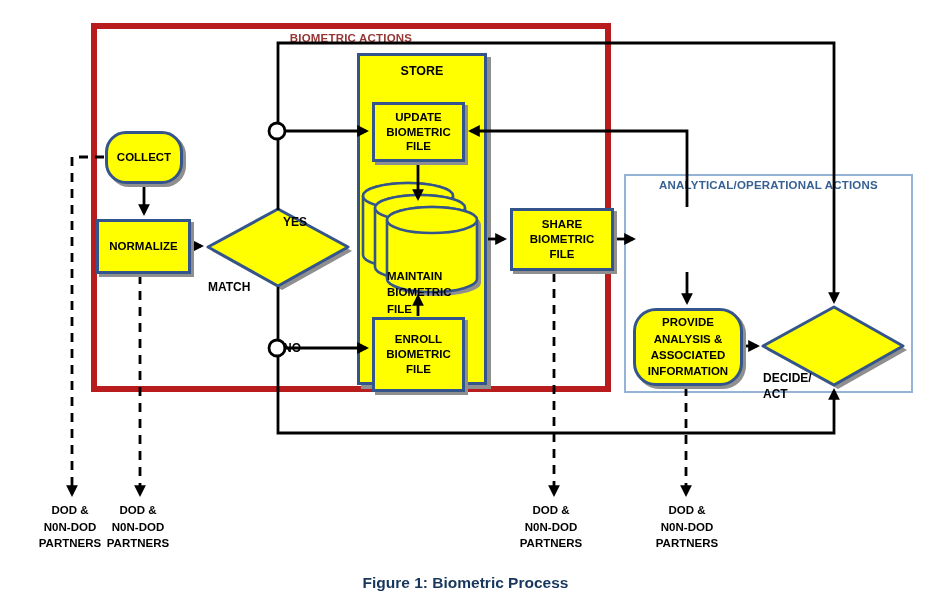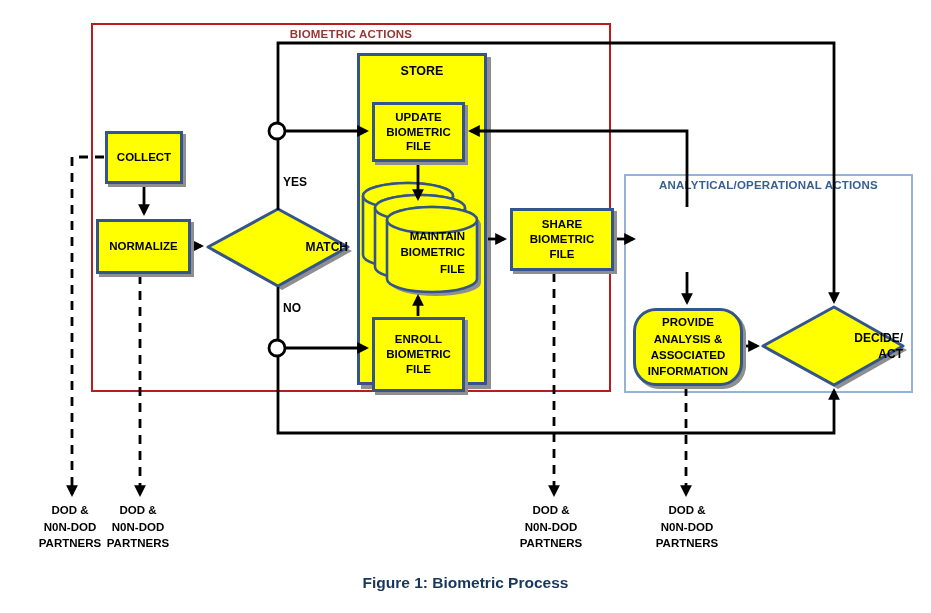--- a/index.html
+++ b/index.html
@@ -1,39 +1,39 @@
 <!DOCTYPE html>
 <html><head>
 <meta charset="utf-8">
 <style>
   html,body{margin:0;padding:0;background:#fff;}
   .stage{position:relative;width:931px;height:613px;background:#ffffff;
          font-family:"Liberation Sans",sans-serif;color:#000;overflow:hidden;}
   .group{position:absolute;box-sizing:border-box;background:transparent;}
-  .group-biometric{left:91px;top:23px;width:520px;height:369px;border:2px solid #b91c1c;}
+  .group-biometric{left:91px;top:23px;width:520px;height:369px;border:6px solid #b91c1c;}
   .group-analytical{left:624px;top:174px;width:289px;height:219px;border:2px solid #95B3D7;}
   .group-label{position:absolute;left:0;right:0;top:3px;text-align:center;
                font-weight:bold;font-size:11.5px;letter-spacing:.2px;}
   .lbl-red{color:#953735;}
   .lbl-blue{color:#376092;}
   .store{position:absolute;left:357px;top:53px;width:130px;height:332px;box-sizing:border-box;
          background:#FFFF00;border:3px solid #34558B;box-shadow:4px 4px 0 #8f8f8f;}
   .store-label{margin-top:8px;text-align:center;font-weight:bold;font-size:12.5px;}
   svg.wires{position:absolute;left:0;top:0;pointer-events:none;}
   .node{position:absolute;box-sizing:border-box;background:#FFFF00;border:3px solid #34558B;
         box-shadow:3px 3px 0 #8f8f8f;display:flex;align-items:center;justify-content:center;
         text-align:center;font-weight:bold;font-size:11.5px;line-height:1.3;white-space:pre-line;}
-  .n-collect{left:105px;top:131px;width:78px;height:53px;}
+  .n-collect{left:105px;top:131px;width:78px;height:53px;border-radius:21px;}
   .n-normalize{left:96px;top:219px;width:95px;height:55px;}
   .n-update{left:372px;top:102px;width:93px;height:60px;}
   .n-enroll{left:372px;top:317px;width:93px;height:75px;}
   .n-share{left:510px;top:208px;width:104px;height:63px;}
   .n-analyze{left:639px;top:208px;width:96px;height:63px;}
   .n-provide{left:633px;top:308px;width:110px;height:78px;line-height:1.42;border-radius:23px;}
-  .float-label{position:absolute;font-weight:bold;text-align:right;white-space:pre-line;}
+  .float-label{position:absolute;font-weight:bold;text-align:left;white-space:pre-line;margin-top:40px;}
   .cyl-label{left:387px;top:228px;width:78px;font-size:11.5px;line-height:1.42;}
   .match-label{left:208px;top:240px;width:140px;font-size:12px;}
   .decide-label{left:763px;top:331px;width:140px;font-size:12px;line-height:1.3;}
   .yes-label{left:283px;top:175px;font-size:12px;}
   .no-label{left:283px;top:301px;font-size:12px;}
   .partner{position:absolute;width:92px;text-align:center;font-weight:bold;
            font-size:11.5px;line-height:1.45;white-space:pre-line;}
   .p1{left:24px;top:502px;}
   .p2{left:92px;top:502px;}
   .p3{left:505px;top:502px;}

